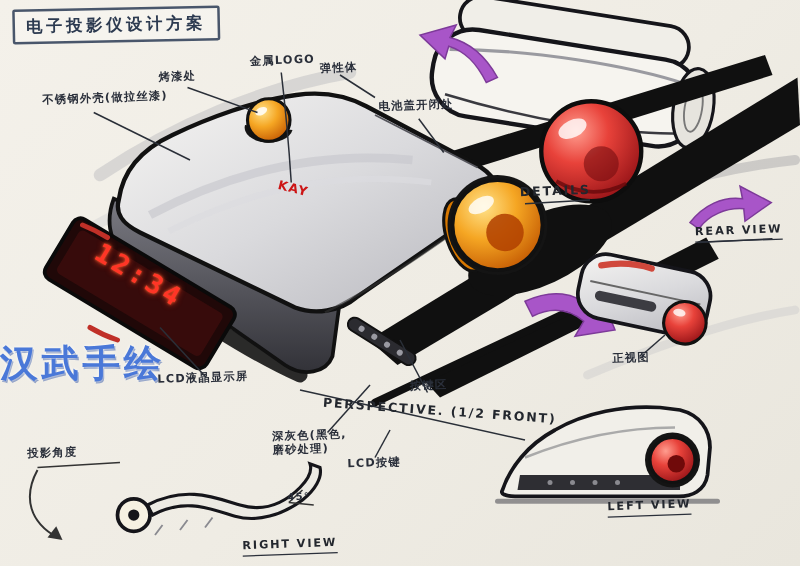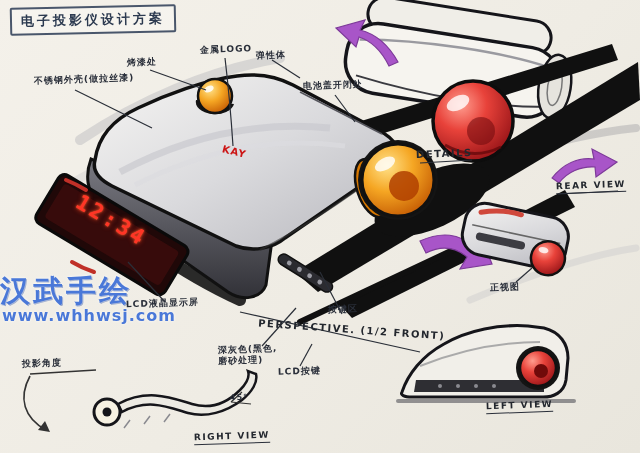--- a/index.html
+++ b/index.html
@@ -201,21 +201,20 @@
       <path d="M240,312 L420,352"></path>
       <path d="M516,282 L532,268"></path>
       <path d="M420,163 L472,160"></path>
       <path d="M558,194 L618,191"></path>
     </g>
   </svg>
 
   <div id="page-title">电子投影仪设计方案</div>
 
   <div id="wm-name">汉武手绘</div>
-  <div id="wm-url">www.whhwsj.com</div>
 
   <div id="device-logo">KAY</div>
   <div id="lcd-text">12:34</div>
 
   <div class="label" style="left:34px;top:74px;">不锈钢外壳(做拉丝漆)</div>
   <div class="label" style="left:127px;top:57px;">烤漆处</div>
   <div class="label" style="left:200px;top:44px;">金属LOGO</div>
   <div class="label" style="left:256px;top:50px;">弹性体</div>
   <div class="label" style="left:303px;top:80px;">电池盖开闭处</div>
   <div class="label" style="left:126px;top:298px;">LCD液晶显示屏</div>

